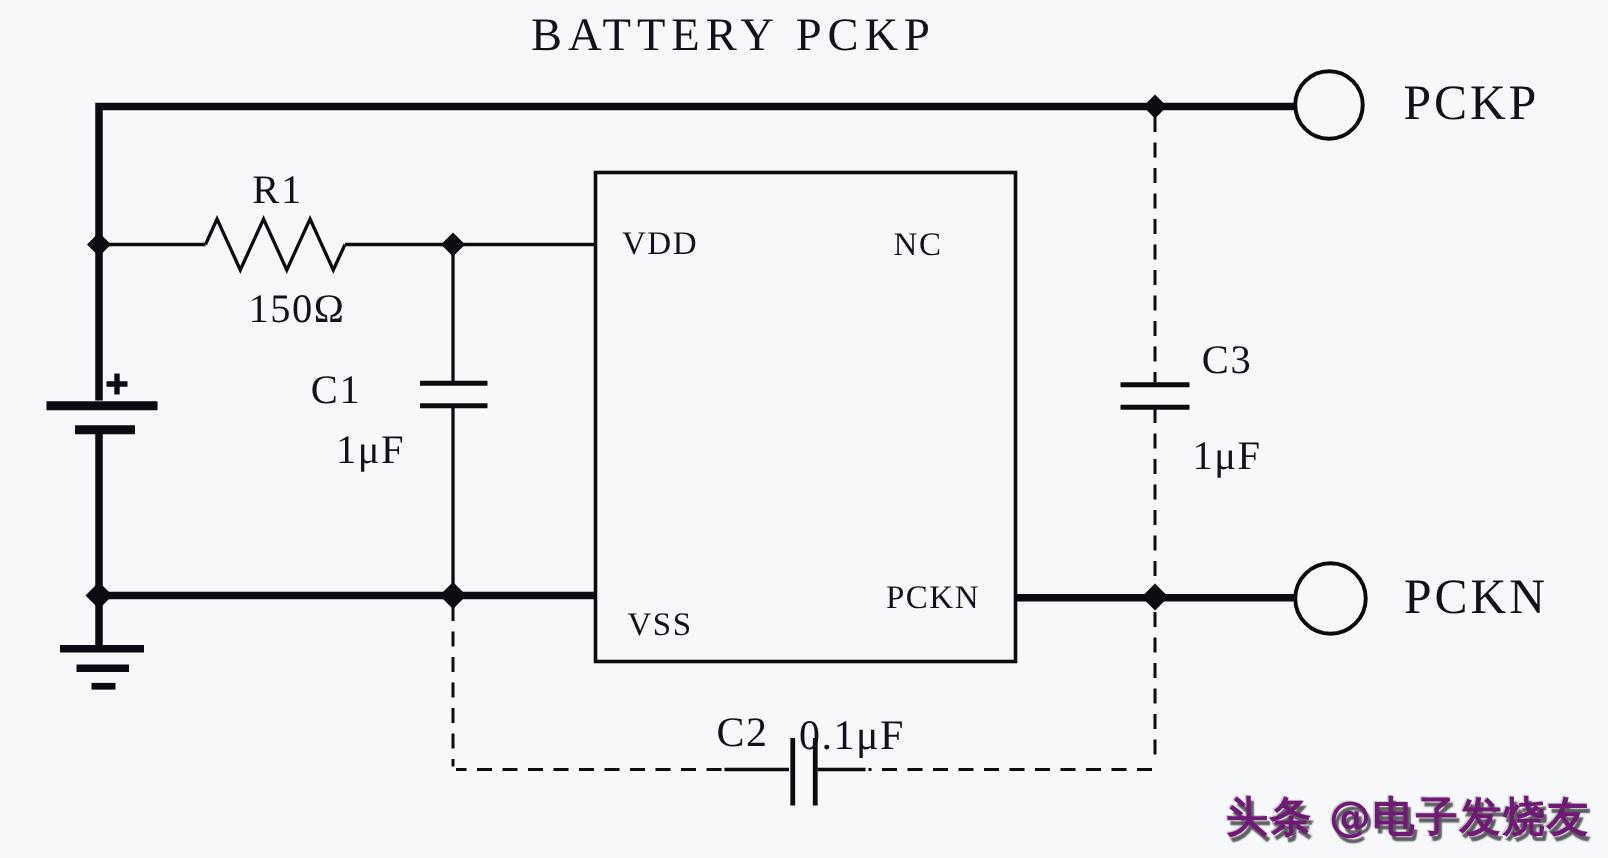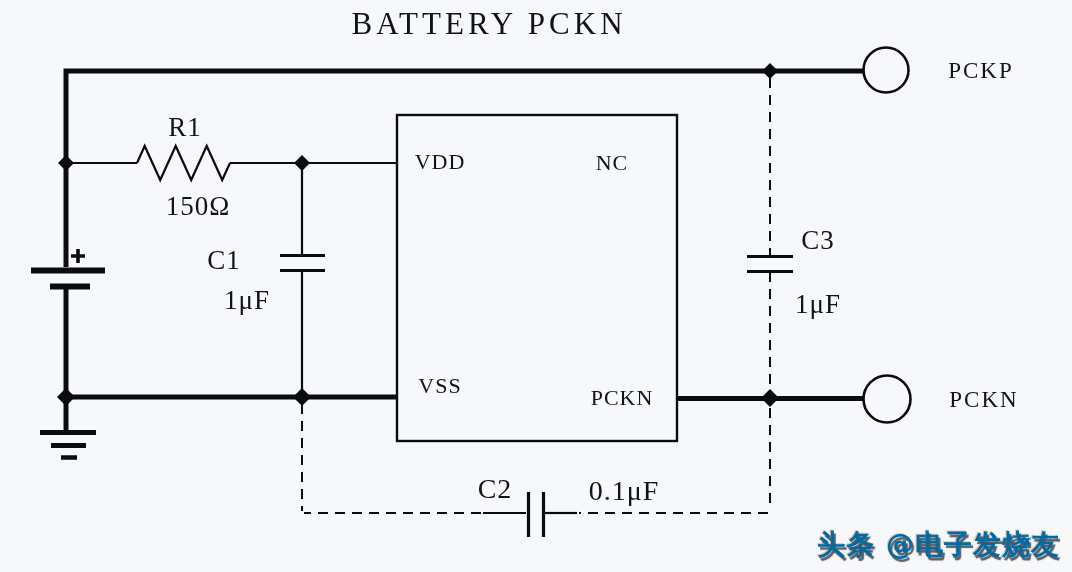--- a/index.html
+++ b/index.html
@@ -17,29 +17,29 @@
     transform:translate(-50%,-50%);
     white-space:nowrap;
     line-height:1;
     letter-spacing:1px;
     color:var(--ink,#12121c);
   }
   .title{font-size:31px;letter-spacing:4px;}
   .pin{font-size:22px;}
   .icname{font-size:31px;letter-spacing:2px;}
   .comp{font-size:27px;text-align:right;}
-  .term{font-size:23px;letter-spacing:2px;}
+  .term{font-size:33px;letter-spacing:2px;}
   .c2row{font-size:28px;}
   .watermark{
     position:absolute;
     right:12px;bottom:8px;
     transform:none;
     font-family:"DejaVu Sans","Liberation Sans",sans-serif;
     font-size:28px;font-weight:bold;
-    color:#0369a1;
+    color:#701a75;
     text-shadow:2px 3px 1px rgba(75,75,80,0.9), -1px -1px 0 rgba(120,120,125,0.35);
     letter-spacing:1px;
   }
 </style>
 </head>
 <body>
 
 <div class="canvas" style="--bg: #f7f8f9; --ink: #12121c;">
 
   <svg class="wires" width="1072" height="572" viewBox="0 0 1072 572">
@@ -98,36 +98,36 @@
       <path d="M 57 397 L 66 388 L 75 397 L 66 406 Z"></path>
       <path d="M 293 397 L 302 388 L 311 397 L 302 406 Z"></path>
       <path d="M 762 71 L 770 63 L 778 71 L 770 79 Z"></path>
       <path d="M 761 398 L 770 389 L 779 398 L 770 407 Z"></path>
     </g>
 
     <circle cx="886" cy="70" r="22.5" fill="none" stroke="#0b0b12" stroke-width="2.6"></circle>
     <circle cx="887" cy="399" r="23.5" fill="none" stroke="#0b0b12" stroke-width="2.6"></circle>
   </svg>
 
-  <div class="lbl title" style="left:489px;top:23px;">BATTERY PCKN</div>
+  <div class="lbl title" style="left:489px;top:23px;">BATTERY PCKP</div>
 
   <div class="lbl comp" style="left:185px;top:127px;">R1</div>
   <div class="lbl comp" style="left:198px;top:206px;">150Ω</div>
 
   <div class="lbl comp" style="left:224px;top:260px;">C1</div>
   <div class="lbl comp" style="left:247px;top:300px;">1μF</div>
 
   <div class="lbl pin" style="left:440px;top:162px;">VDD</div>
   <div class="lbl pin" style="left:612px;top:163px;">NC</div>
-  <div class="lbl pin" style="left:440px;top:386px;">VSS</div>
+  <div class="lbl pin" style="left:440px;top:416px;">VSS</div>
   <div class="lbl pin" style="left:622px;top:398px;">PCKN</div>
 
   <div class="lbl comp" style="left:818px;top:240px;">C3</div>
   <div class="lbl comp" style="left:818px;top:304px;">1μF</div>
 
   <div class="lbl c2row" style="left:495px;top:489px;">C2</div>
-  <div class="lbl c2row" style="left:624px;top:491px;">0.1μF</div>
+  <div class="lbl c2row" style="left:568px;top:491px;">0.1μF</div>
 
   <div class="lbl term" style="left:981px;top:70px;">PCKP</div>
   <div class="lbl term" style="left:984px;top:399px;">PCKN</div>
 
   <div class="watermark">头条 @电子发烧友</div>
 </div>
 
 </body></html>

